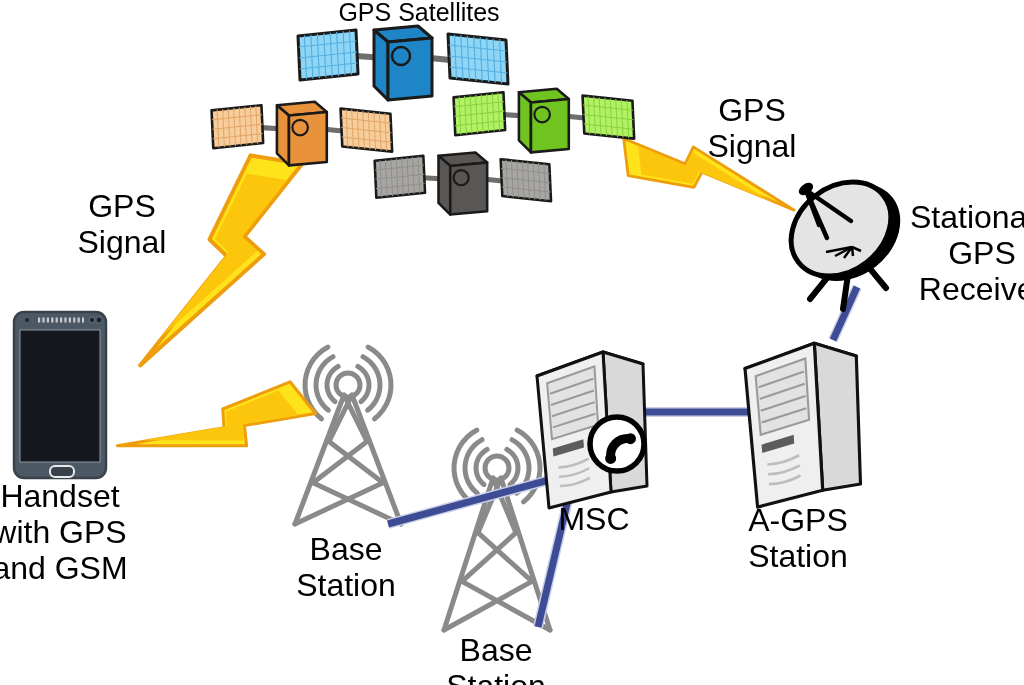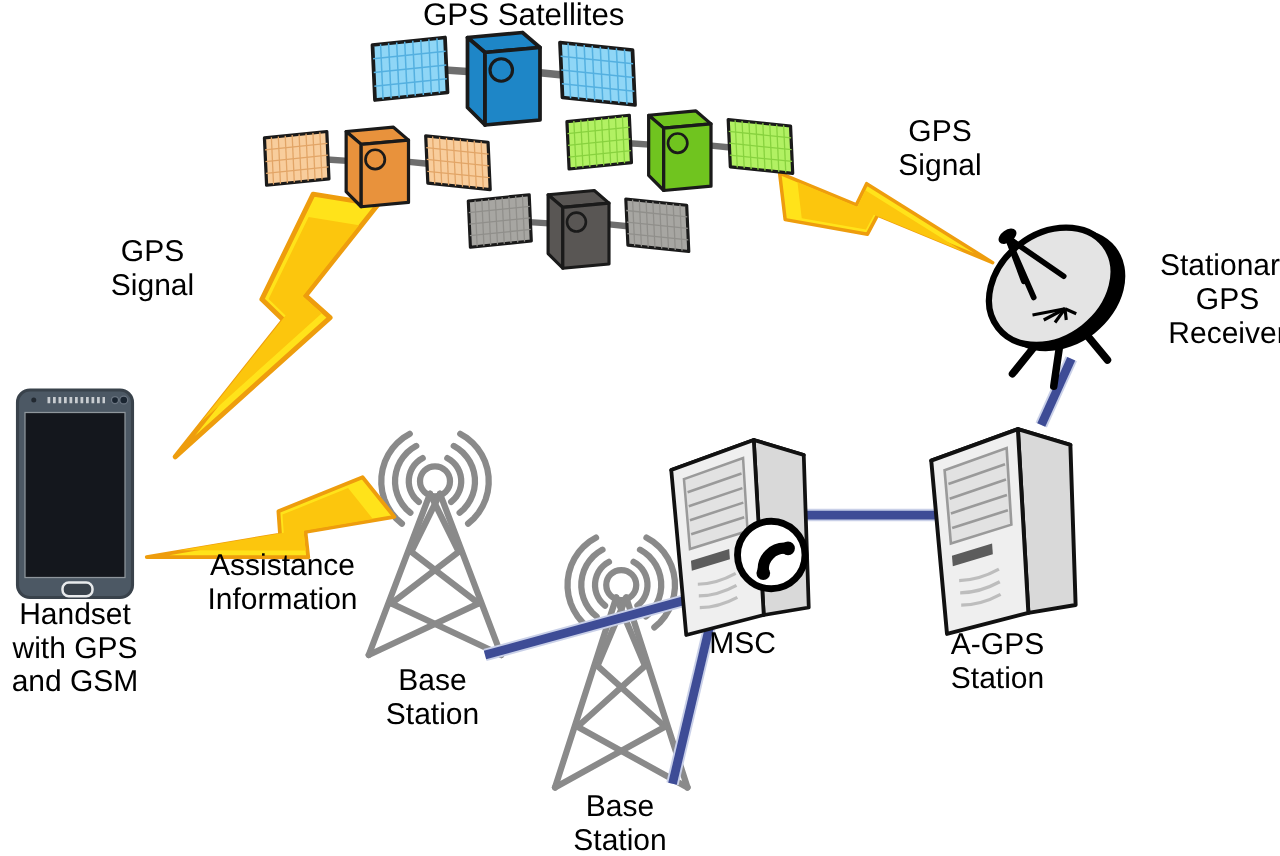--- a/index.html
+++ b/index.html
@@ -4,21 +4,21 @@
 <style>
   html,body{margin:0;padding:0;background:#fff;}
   .canvas{
     position:relative;width:1024px;height:685px;background:#ffffff;overflow:hidden;
     font-family:"Liberation Sans", sans-serif;
   }
   .canvas svg{position:absolute;left:0;top:0;}
   .lbl{
     position:absolute;transform:translateX(-50%);
     text-align:center;white-space:pre-line;
-    color:#000;font-size:24px;line-height:1.12;
+    color:#000;font-size:32px;line-height:1.12;
     font-family:"Liberation Sans", sans-serif;
   }
   .title{font-size:25px;}
 </style>
 </head>
 <body>
 
 <div class="canvas">
   <svg id="scene" width="1024" height="685" viewBox="0 0 1024 685">
       <g>
@@ -274,22 +274,20 @@
         <circle cx="99" cy="320" r="3.2" fill="#1A2531" stroke="#6A7480" stroke-width="1"></circle>
         <rect x="50" y="466" width="24" height="11" rx="5" fill="#39424B" stroke="#E8EAEC" stroke-width="2"></rect>
       </g>
     </svg>
 
   <div class="lbl title" style="left:419px;top:-2px;">GPS Satellites</div>
   <div class="lbl" style="left:122px;top:189px;">GPS
 Signal</div>
   <div class="lbl" style="left:752px;top:93px;">GPS
 Signal</div>
-  <div class="lbl" style="left:226px;top:440px;">Assistance
-Information</div>
   <div class="lbl" style="left:60px;top:479px;">Handset
 with GPS
 and GSM</div>
   <div class="lbl" style="left:346px;top:532px;">Base
 Station</div>
   <div class="lbl" style="left:496px;top:633px;">Base
 Station</div>
   <div class="lbl" style="left:594px;top:502px;text-align:center;">MSC</div>
   <div class="lbl" style="left:798px;top:503px;">A-GPS
 Station</div>

